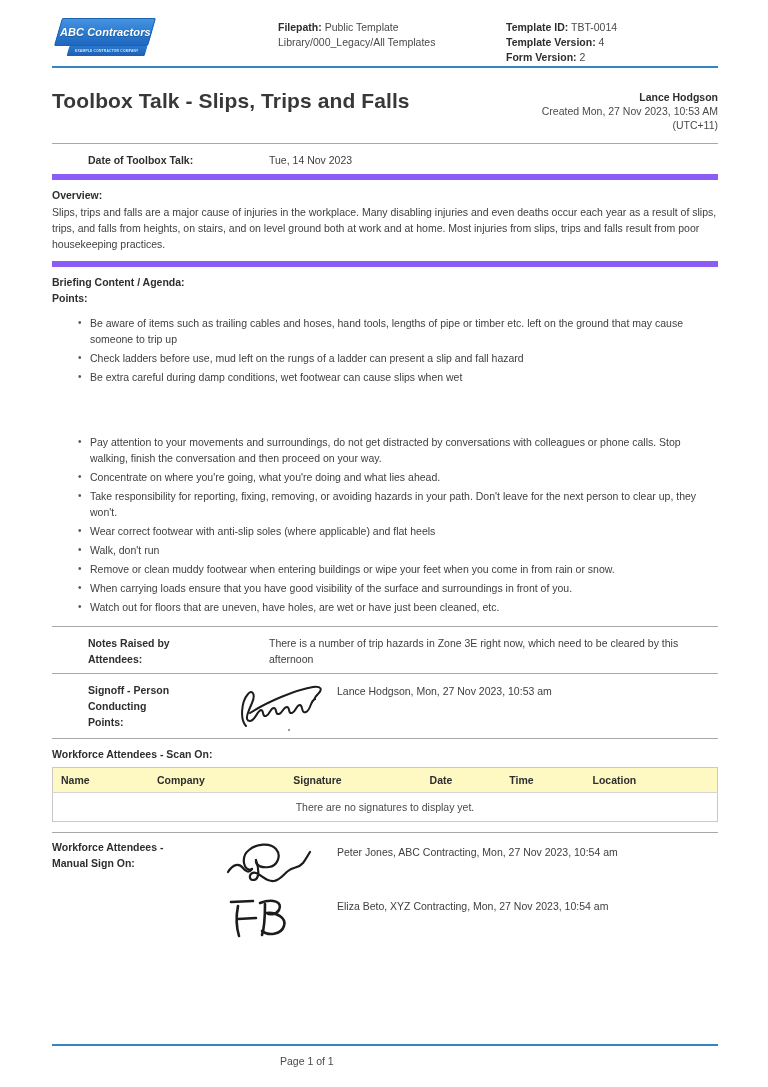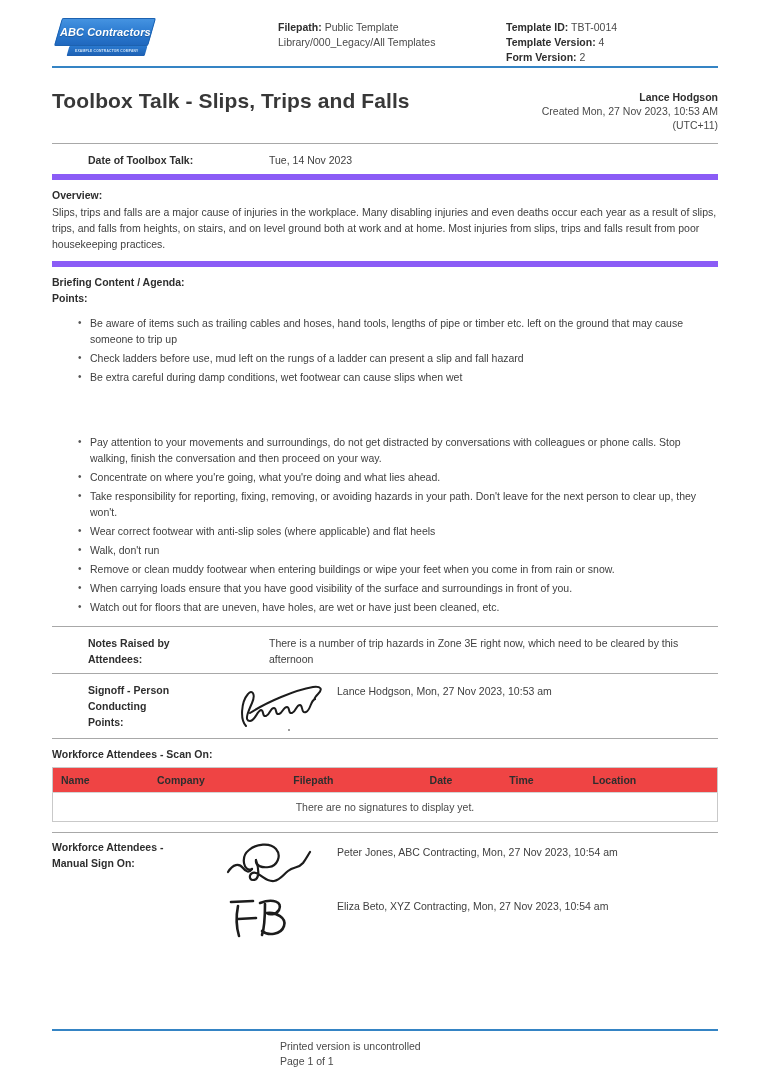--- a/index.html
+++ b/index.html
@@ -85,21 +85,21 @@
 
   .sig-img { display:block; }
   .signoff-row { display:flex; padding:8px 0 6px 0; min-height:58px; }
   .sig-box { width:100px; flex:none; padding-left:12px; }
   .sig-text { flex:1; padding-left:12px; padding-top:1px; }
 
   
   .sec-scan .inner { padding:7px 0 10px 0; }
   table.scan { width:100%; border-collapse:collapse; margin-top:5px; border:1px solid #c9c9c9; }
   table.scan th {
-    background:#ef4444; text-align:left; font-size:10.5px; font-weight:bold; color:#2e2e2e;
+    background:#fef9c3; text-align:left; font-size:10.5px; font-weight:bold; color:#2e2e2e;
     padding:4px 8px; height:22px;margin-left:21px;
   }
   table.scan td {
     border-top:1px solid #d4d4d4; background:#ffffff;
     text-align:center; font-size:10.5px; color:#4a4a4a; padding:6px 8px; height:26px;
   }
   .col-name{width:14.5%} .col-company{width:20.5%} .col-sig{width:20.5%}
   .col-date{width:12%} .col-time{width:12.5%} .col-loc{width:20%}
 
   
@@ -230,21 +230,21 @@
     </div>
 
     <div class="section sec-scan">
       <div class="inner fs">
         <b class="lbl">Workforce Attendees - Scan On:</b>
         <table class="scan">
           <thead>
             <tr>
               <th class="col-name">Name</th>
               <th class="col-company">Company</th>
-              <th class="col-sig">Filepath</th>
+              <th class="col-sig">Signature</th>
               <th class="col-date">Date</th>
               <th class="col-time">Time</th>
               <th class="col-loc">Location</th>
             </tr>
           </thead>
           <tbody>
             <tr>
               <td colspan="6">There are no signatures to display yet.</td>
             </tr>
           </tbody>
@@ -285,20 +285,19 @@
           </div>
         </div>
       </div>
     </div>
   </div>
 
   <div class="footer">
     <hr class="blue-rule">
     <div class="footer-cols">
       <div class="footer-left">
-        <div>Printed version is uncontrolled</div>
         <div>Page 1 of 1</div>
       </div>
     </div>
     <div class="footer-pad"></div>
   </div>
 
 </div>
 
 </body></html>

